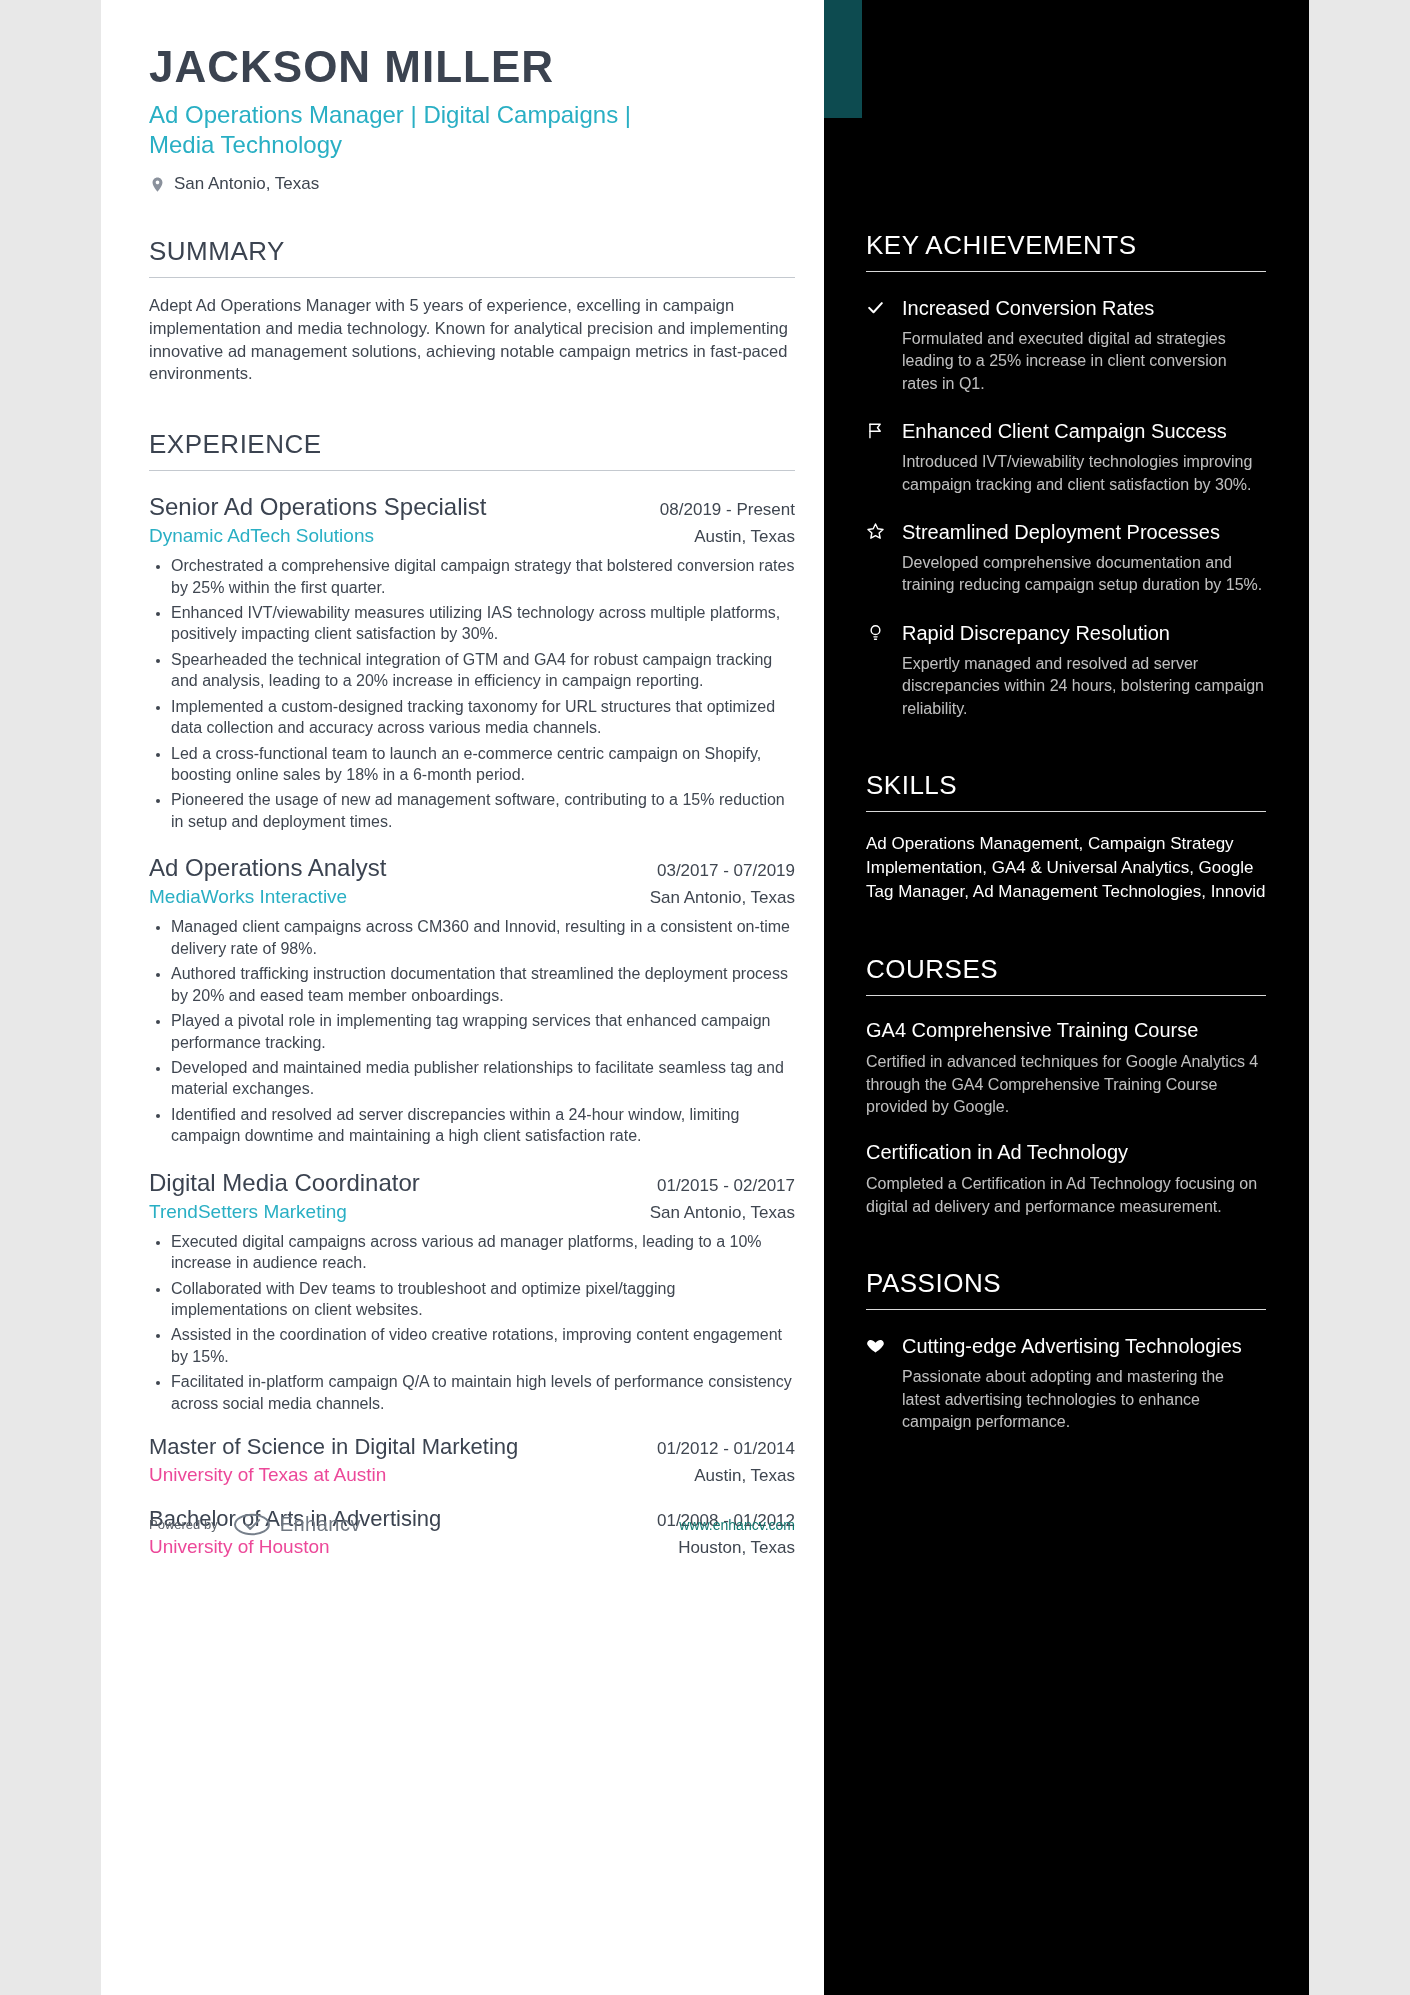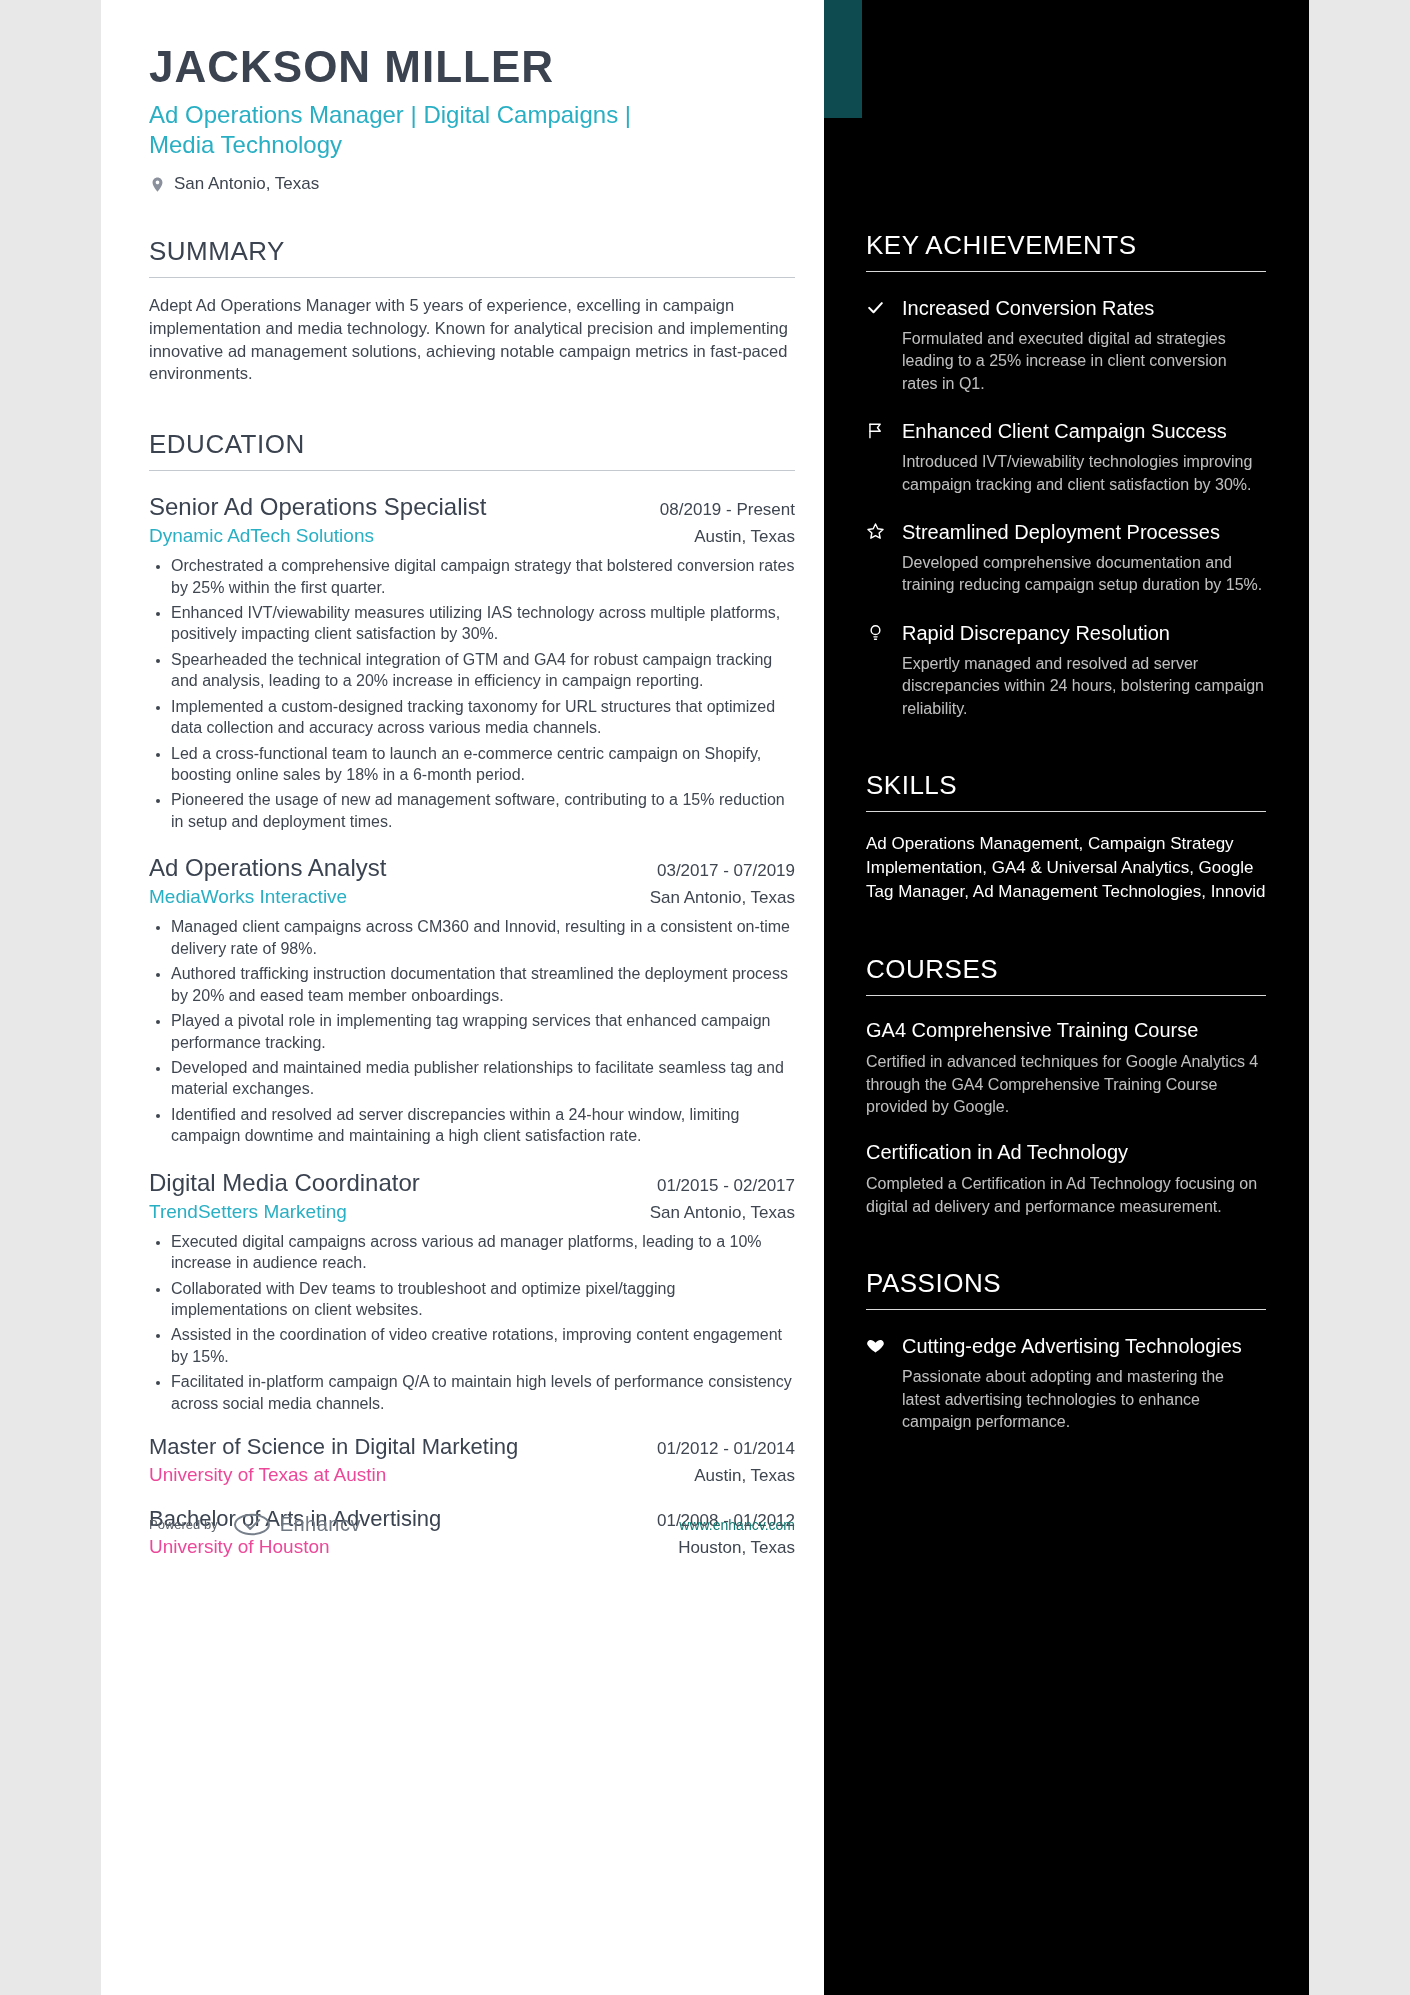--- a/index.html
+++ b/index.html
@@ -85,21 +85,21 @@
               <path d="M12 2C8.13 2 5 5.13 5 9c0 5.25 7 13 7 13s7-7.75 7-13c0-3.87-3.13-7-7-7zm0 9.5c-1.38 0-2.5-1.12-2.5-2.5s1.12-2.5 2.5-2.5 2.5 1.12 2.5 2.5-1.12 2.5-2.5 2.5z"></path>
             </svg>
           <span>San Antonio, Texas</span>
         </span>
       </div>
     </div>
 
     <div class="sec-title first">SUMMARY</div>
     <div class="summary-text">Adept Ad Operations Manager with 5 years of experience, excelling in campaign implementation and media technology. Known for analytical precision and implementing innovative ad management solutions, achieving notable campaign metrics in fast-paced environments.</div>
 
-    <div class="sec-title">EDUCATION</div>
+    <div class="sec-title">EXPERIENCE</div>
 
     <div class="job">
       <div class="row">
         <span class="job-title">Senior Ad Operations Specialist</span>
         <span class="job-date">08/2019 - Present</span>
       </div>
       <div class="row">
         <span class="job-company">Dynamic AdTech Solutions</span>
         <span class="job-loc">Austin, Texas</span>
       </div>

